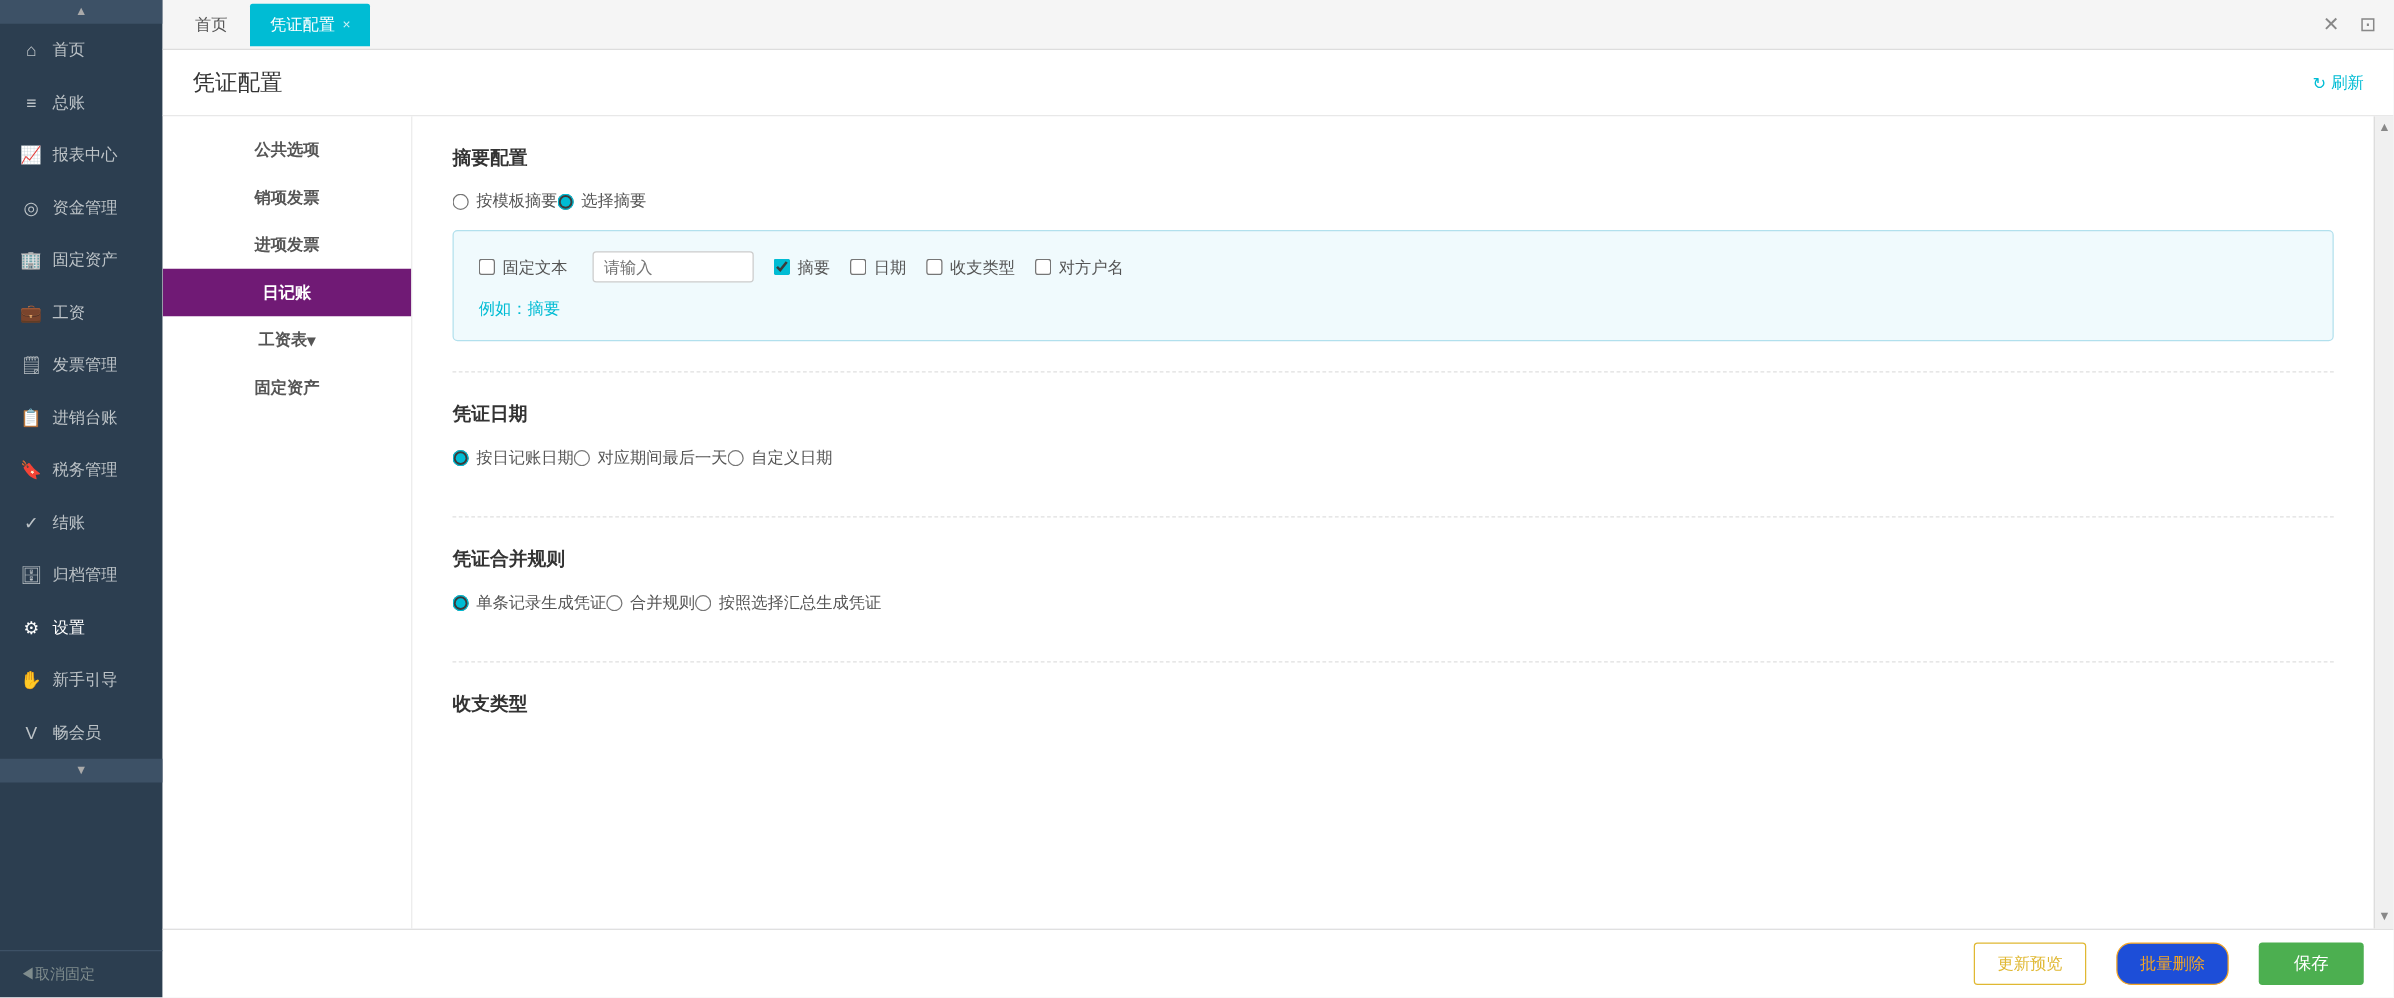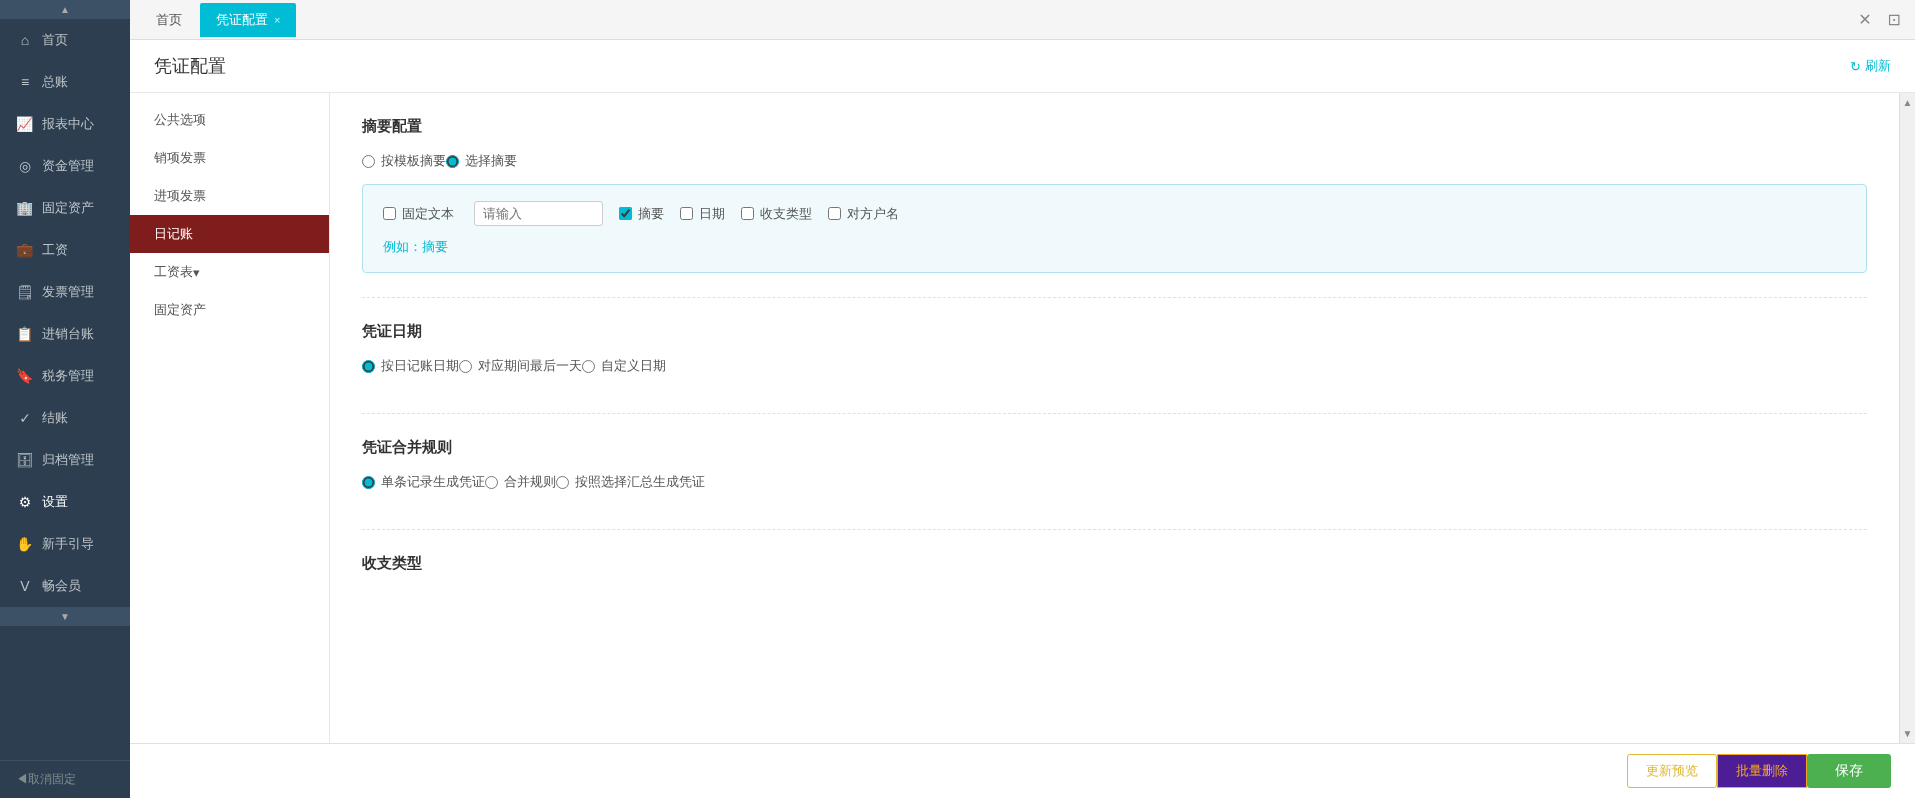--- a/index.html
+++ b/index.html
@@ -132,24 +132,25 @@
       flex-shrink: 0;
       overflow-y: auto;
     }
     .left-nav-item {
       padding: 10px 24px;
       color: #555;
       cursor: pointer;
       font-size: 13px;
       display: flex;
       align-items: center;
-      justify-content: flex-start;
+      justify-content: center;
+      font-weight: bold;
     }
     .left-nav-item.active {
-      background: #7f1d1d;
+      background: #701a75;
       color: #fff;
     }
 
     
     .right-content {
       flex: 1;
       overflow-y: auto;
       background: #fff;
       padding: 24px 32px;
     }
@@ -223,38 +224,38 @@
     }
 
     
     .footer {
       background: #fff;
       border-top: 1px solid #e0e0e0;
       padding: 10px 24px;
       display: flex;
       justify-content: flex-end;
       align-items: center;
-      gap: 0;
+      gap: 24px;
       flex-shrink: 0;
     }
     .btn-outline {
       border: 1px solid #e0b832;
       color: #e0b832;
       background: #fff;
       padding: 7px 18px;
       border-radius: 3px;
       cursor: pointer;
       font-size: 13px;
     }
     .btn-outline-red {
       border: 1px solid #f5a623;
       color: #f5a623;
-      background: #4c1d95;
+      background: #1d4ed8;
       padding: 7px 18px;
-      border-radius: 0;
+      border-radius: 12px;
       cursor: pointer;
       font-size: 13px;
     }
     .btn-primary {
       background: #4caf50;
       color: #fff;
       border: none;
       padding: 8px 28px;
       border-radius: 3px;
       cursor: pointer;

